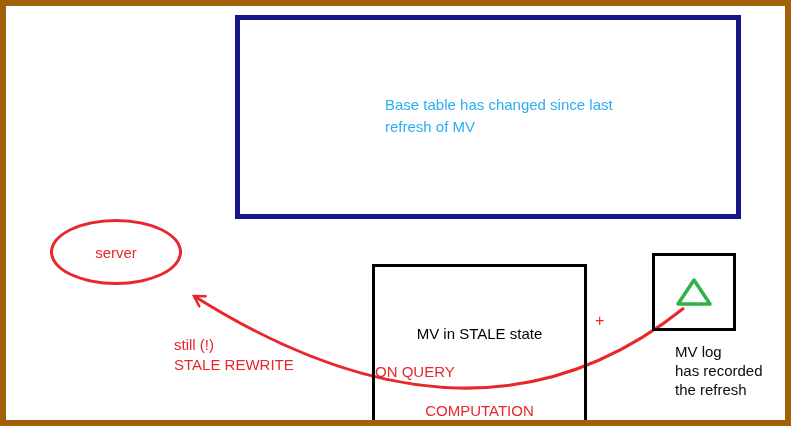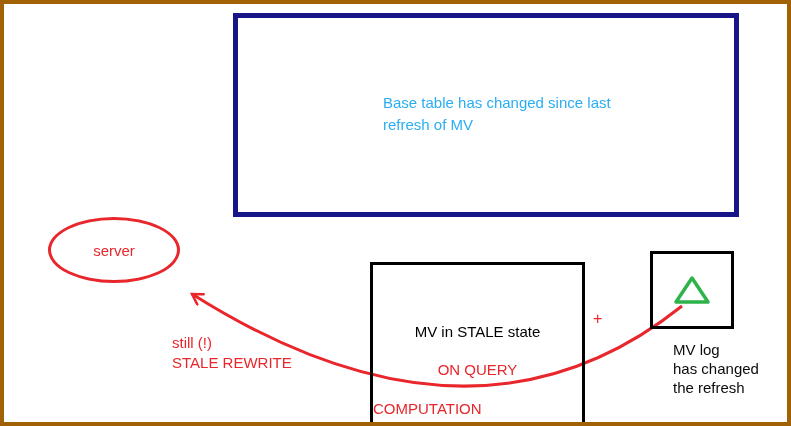--- a/index.html
+++ b/index.html
@@ -8,21 +8,21 @@
     background: #ffffff;
   }
   body {
     font-family: "Liberation Sans", sans-serif;
   }
   .canvas {
     position: relative;
     width: 791px;
     height: 426px;
     background: #ffffff;
-    border: 4px solid #a16207;
+    border: 6px solid #a16207;
     box-sizing: border-box;
     overflow: hidden;
   }
   
   .base-table-box {
     position: absolute;
     left: 229px;
     top: 9px;
     width: 506px;
     height: 204px;
@@ -71,29 +71,28 @@
     left: 0; right: 0;
     top: 58px;
     text-align: center;
     color: #000000;
     font-size: 15px;
   }
   .mv-box .t2 {
     position: absolute;
     left: 0; right: 0;
     top: 96px;
-    text-align: center;
     color: #e8262b;
     font-size: 15px;
   }
   .mv-box .t3 {
     position: absolute;
     left: 0; right: 0;
     top: 135px;
-    text-align: left;
+    text-align: center;
     color: #e8262b;
     font-size: 15px;
   }
   
   .mv-log-box {
     position: absolute;
     left: 646px;
     top: 247px;
     width: 84px;
     height: 78px;
@@ -169,21 +168,21 @@
   <div class="plus">+</div>
 
   <div class="mv-log-box">
     <svg width="44" height="34" viewBox="0 0 44 34">
       <polygon points="22,5 38,29 6,29" fill="none" stroke="#2db34a" stroke-width="3.5" stroke-linejoin="round"></polygon>
     </svg>
   </div>
 
   <div class="mv-log-caption">
     <div>MV log</div>
-    <div>has changed</div>
+    <div>has recorded</div>
     <div>the refresh</div>
   </div>
 
   <div class="arrow-label">
     <div>still (!)</div>
     <div>STALE REWRITE</div>
   </div>
 
 </div>
 

